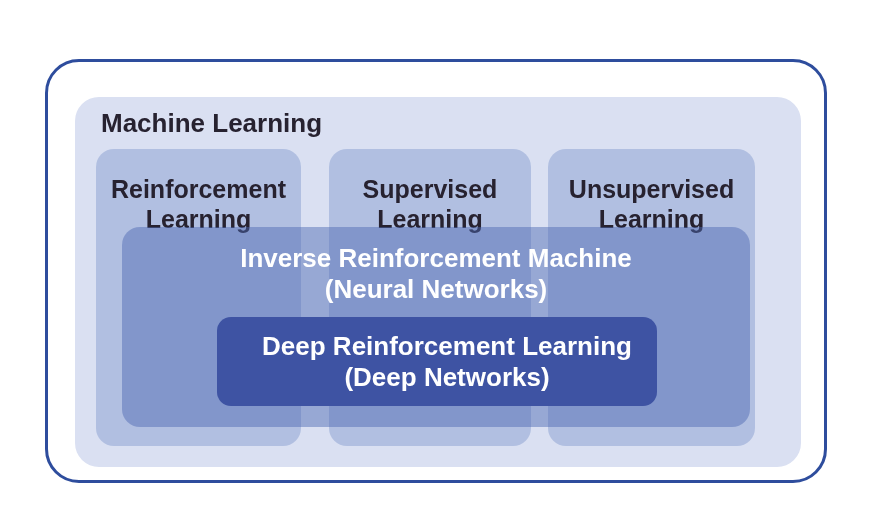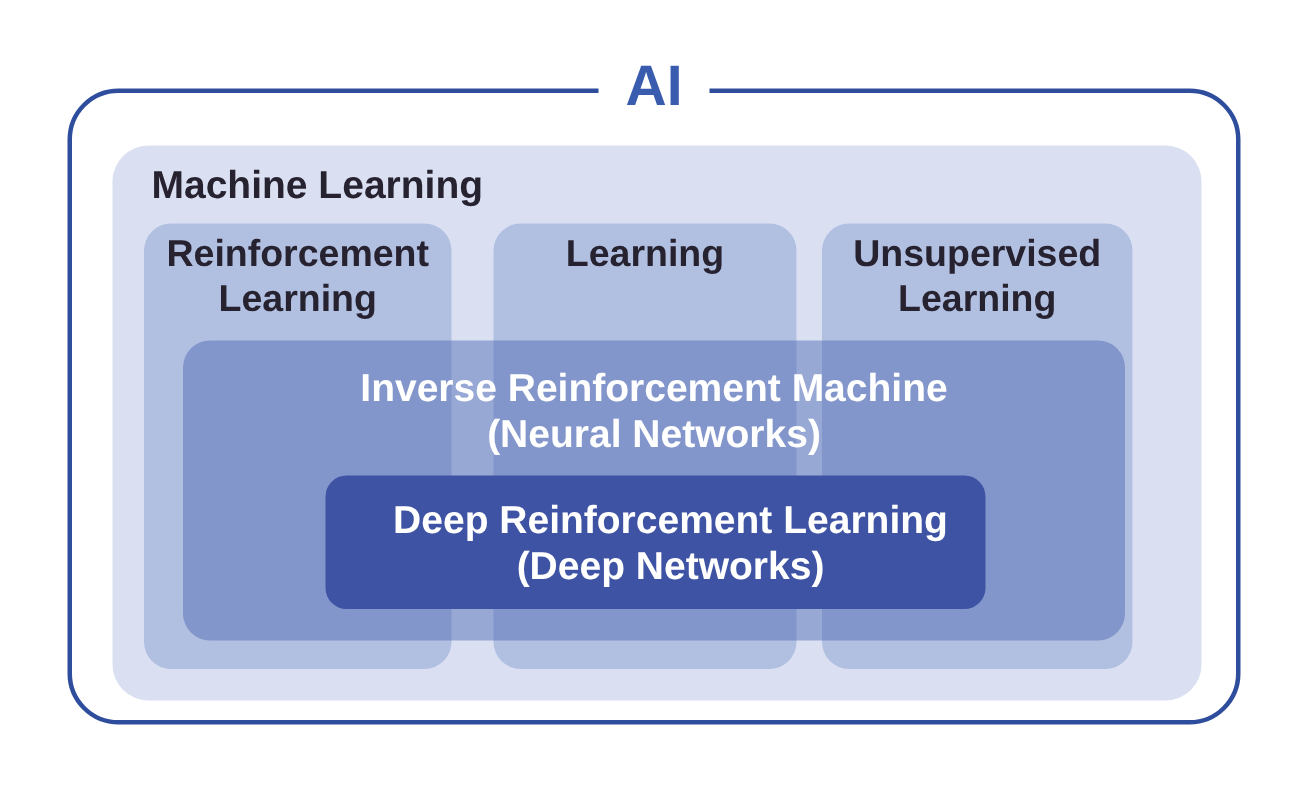--- a/index.html
+++ b/index.html
@@ -69,21 +69,21 @@
   }
 
   .branch-box {
     position: absolute;
     top: 149px;
     height: 297px;
     background: var(--branch-bg);
     border-radius: 18px;
     z-index: 2;
     text-align: center;
-    padding-top: 5px;
+    padding-top: 25px;
     font-size: 25px;
     line-height: 30px;
     font-weight: 700;
     color: var(--dark-text);
   }
   .branch-rl { left: 96px;  width: 205px; }
   .branch-sl { left: 329px; width: 202px; }
   .branch-ul { left: 548px; width: 207px; }
 
   .inverse-box {
@@ -122,32 +122,32 @@
 
   .line { display: block; }
 </style>
 </head>
 <body>
 
 <div class="stage">
 
   <div class="outer-box"></div>
 
-  <div class="ai-label">AI</div>
 
   <div class="ml-box"></div>
 
   <div class="ml-title">Machine Learning</div>
 
   <div class="branch-box branch-rl">
     <span class="line">Reinforcement</span>
     <span class="line">Learning</span>
   </div>
 
   <div class="branch-box branch-sl">
+    <span class="line">Supervised</span>
     <span class="line">Learning</span>
   </div>
 
   <div class="branch-box branch-ul">
     <span class="line">Unsupervised</span>
     <span class="line">Learning</span>
   </div>
 
   <div class="inverse-box">
     <span class="line">Inverse Reinforcement Machine</span>

